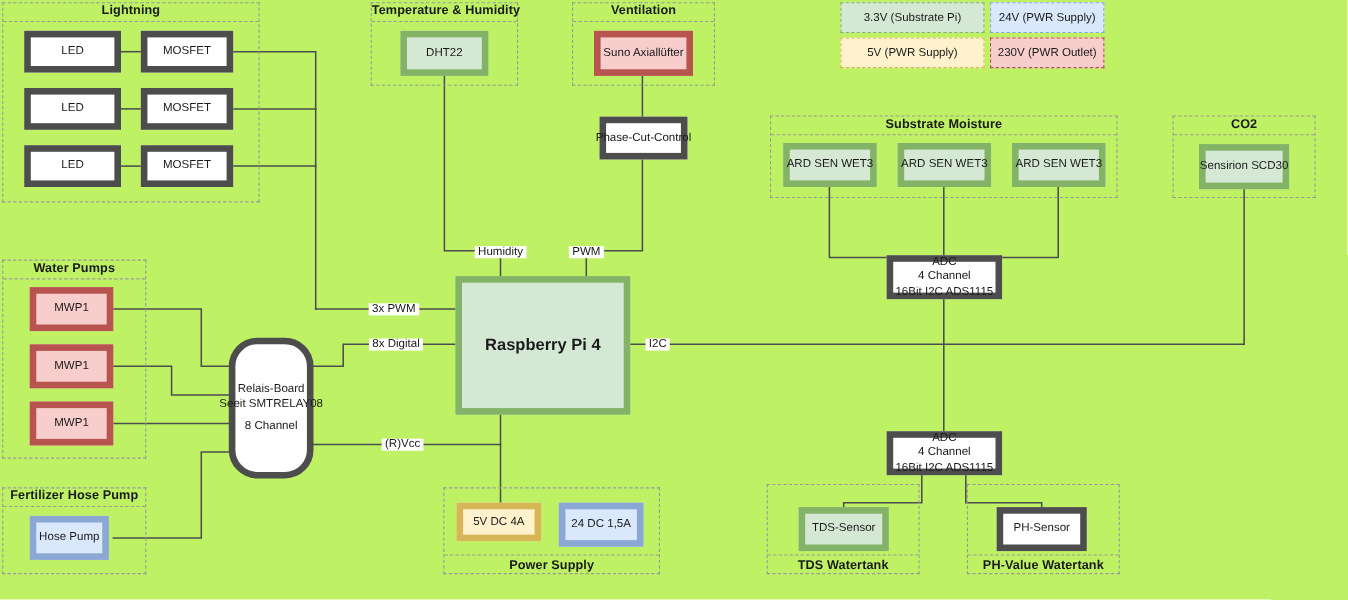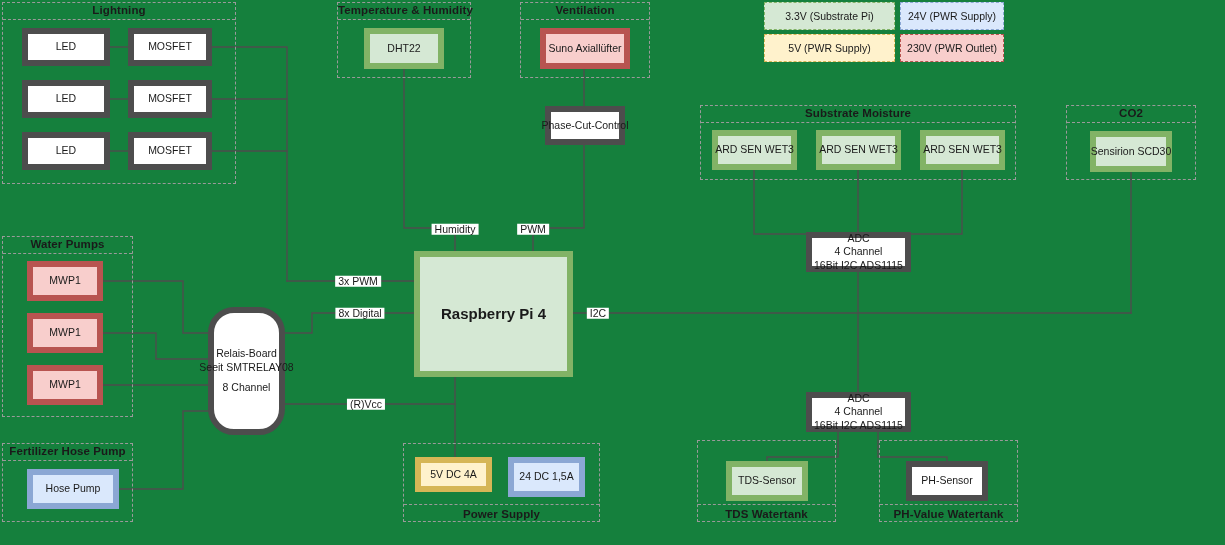--- a/index.html
+++ b/index.html
@@ -8,21 +8,21 @@
     padding: 0;
     background: #ffffff;
   }
   body {
     font-family: "Liberation Sans", "DejaVu Sans", sans-serif;
   }
   #diagram-root {
     position: relative;
     width: 1225px;
     height: 545px;
-    background: #15803d;
+    background: #bef264;
     overflow: hidden;
   }
   svg.wires {
     position: absolute;
     left: 0;
     top: 0;
     width: 1225px;
     height: 545px;
     pointer-events: none;
   }
@@ -265,21 +265,21 @@
   <div class="node pink" style="left:27px; top:313px; width:76px; height:40px;">
     <span class="ln">MWP1</span>
   </div>
   <div class="node pink" style="left:27px; top:365px; width:76px; height:40px;">
     <span class="ln">MWP1</span>
   </div>
 
   <div class="group" style="left:2px; top:443px; width:131px; height:79px;">
     <div class="group-title top">Fertilizer Hose Pump</div>
   </div>
-  <div class="node blue" style="left:27px; top:469px; width:92px; height:40px;">
+  <div class="node blue" style="left:27px; top:469px; width:72px; height:40px;">
     <span class="ln">Hose Pump</span>
   </div>
 
   <div class="node plain" style="left:208px; top:307px; width:77px; height:128px;border-radius:26px;">
     <span class="ln">Relais-Board</span>
     <span class="ln">Seeit SMTRELAY08</span>
     <span class="gap"></span>
     <span class="ln">8 Channel</span>
   </div>
 

